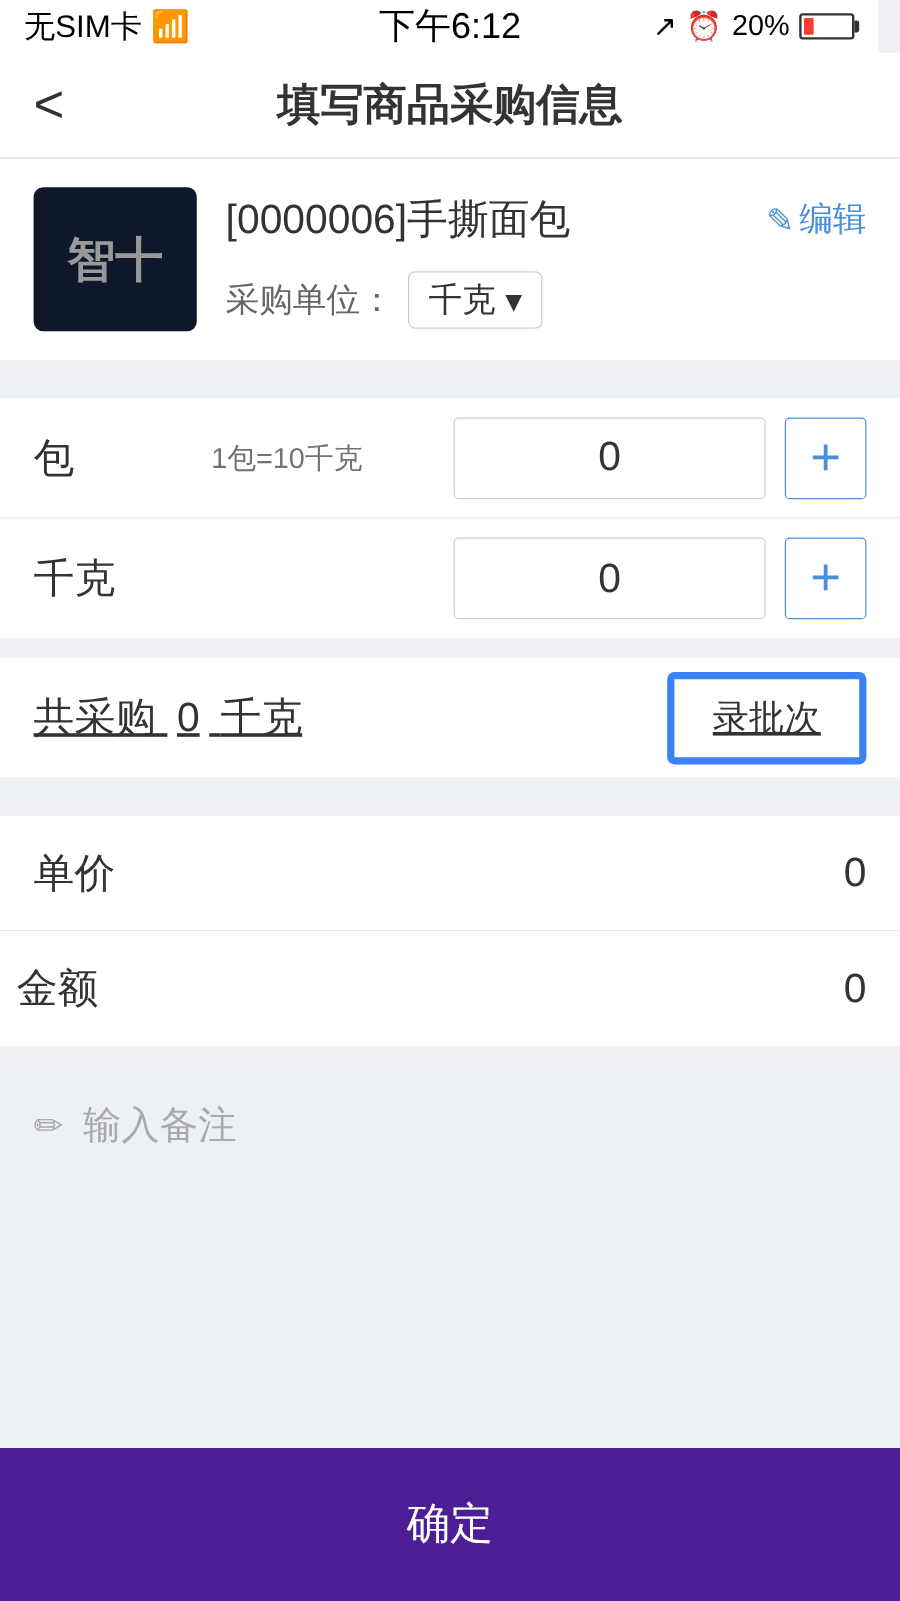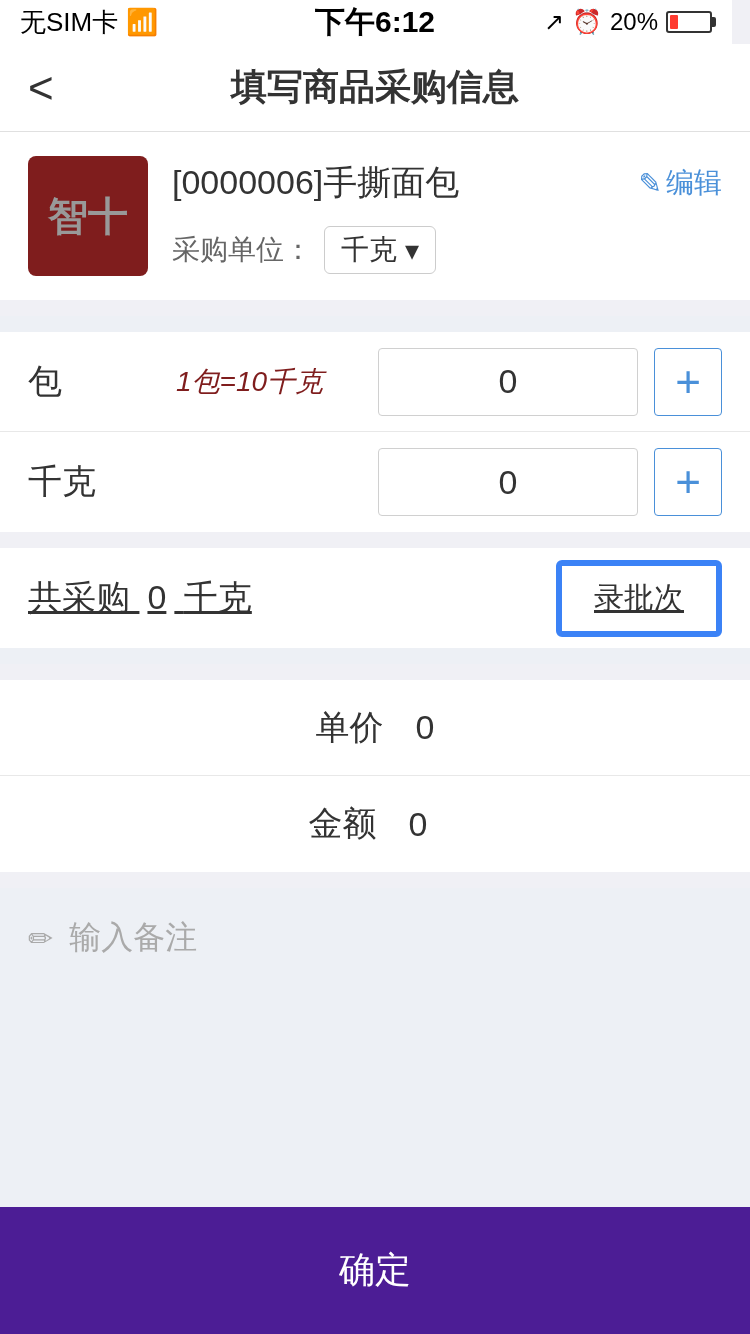--- a/index.html
+++ b/index.html
@@ -25,21 +25,21 @@
       font-size: 26px;
       color: #000;
     }
     .status-bar-left {
       display: flex;
       align-items: center;
       gap: 8px;
     }
     .status-bar-center {
       font-size: 30px;
-      font-weight: 700;
+      font-weight: 400;
       position: absolute;
       left: 50%;
       transform: translateX(-50%);
     }
     .status-bar-right {
       display: flex;
       align-items: center;
       gap: 8px;
       font-size: 24px;
     }
@@ -99,23 +99,23 @@
     
     .product-card {
       background: #fff;
       padding: 24px 28px;
       display: flex;
       align-items: flex-start;
       gap: 24px;
       margin-bottom: 16px;
     }
     .product-image {
-      width: 120px;
+      width: 136px;
       height: 120px;
-      background: #7f1d1d;
+      background: #0f172a;
       border-radius: 8px;
       display: flex;
       align-items: center;
       justify-content: center;
       flex-shrink: 0;
     }
     .product-image-text {
       font-size: 40px;
       color: #999;
       font-weight: bold;
@@ -190,24 +190,23 @@
     }
     .input-row:last-child {
       border-bottom: none;
     }
     .input-label {
       min-width: 140px;
       font-size: 34px;
       color: #333;
     }
     .input-sublabel {
-      font-size: 28px;
-      color: #7f1d1d;
+      font-size: 24px;
+      color: #737373;
       margin-left: 8px;
-      font-style: italic;
     }
     .input-wrapper {
       flex: 1;
       display: flex;
       align-items: center;
       justify-content: flex-end;
       gap: 16px;
     }
     .qty-input {
       width: 260px;
@@ -262,21 +261,21 @@
     }
 
     
     .price-section {
       background: #fff;
       margin-top: 16px;
     }
     .price-row {
       display: flex;
       align-items: center;
-      justify-content: center;
+      justify-content: space-between;
       padding: 0 28px;
       height: 96px;
       border-bottom: 1px solid #e8e8e8;
       gap: 32px;
     }
     .price-row:last-child {
       border-bottom: none;
       padding-left: 14px;
     }
     .price-label {

